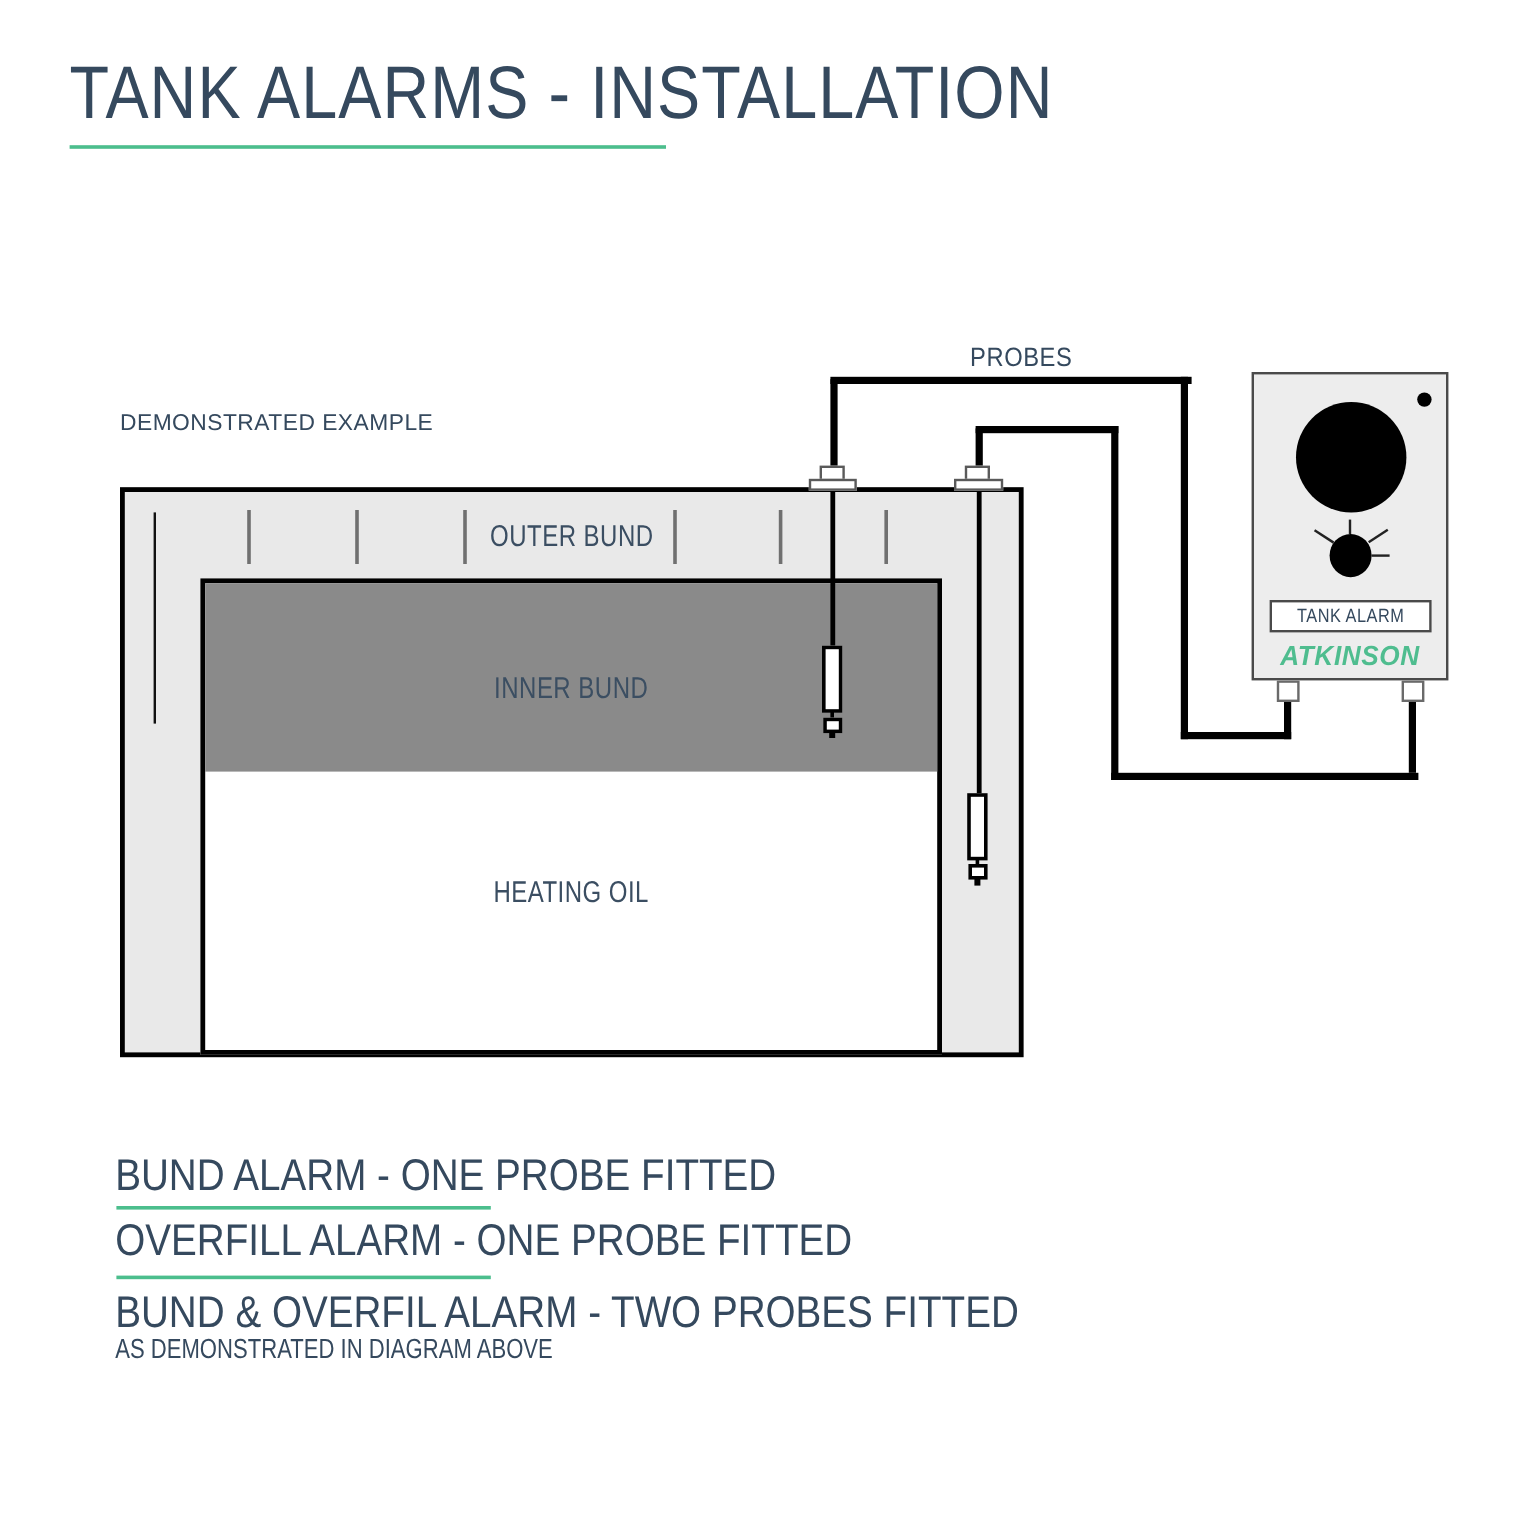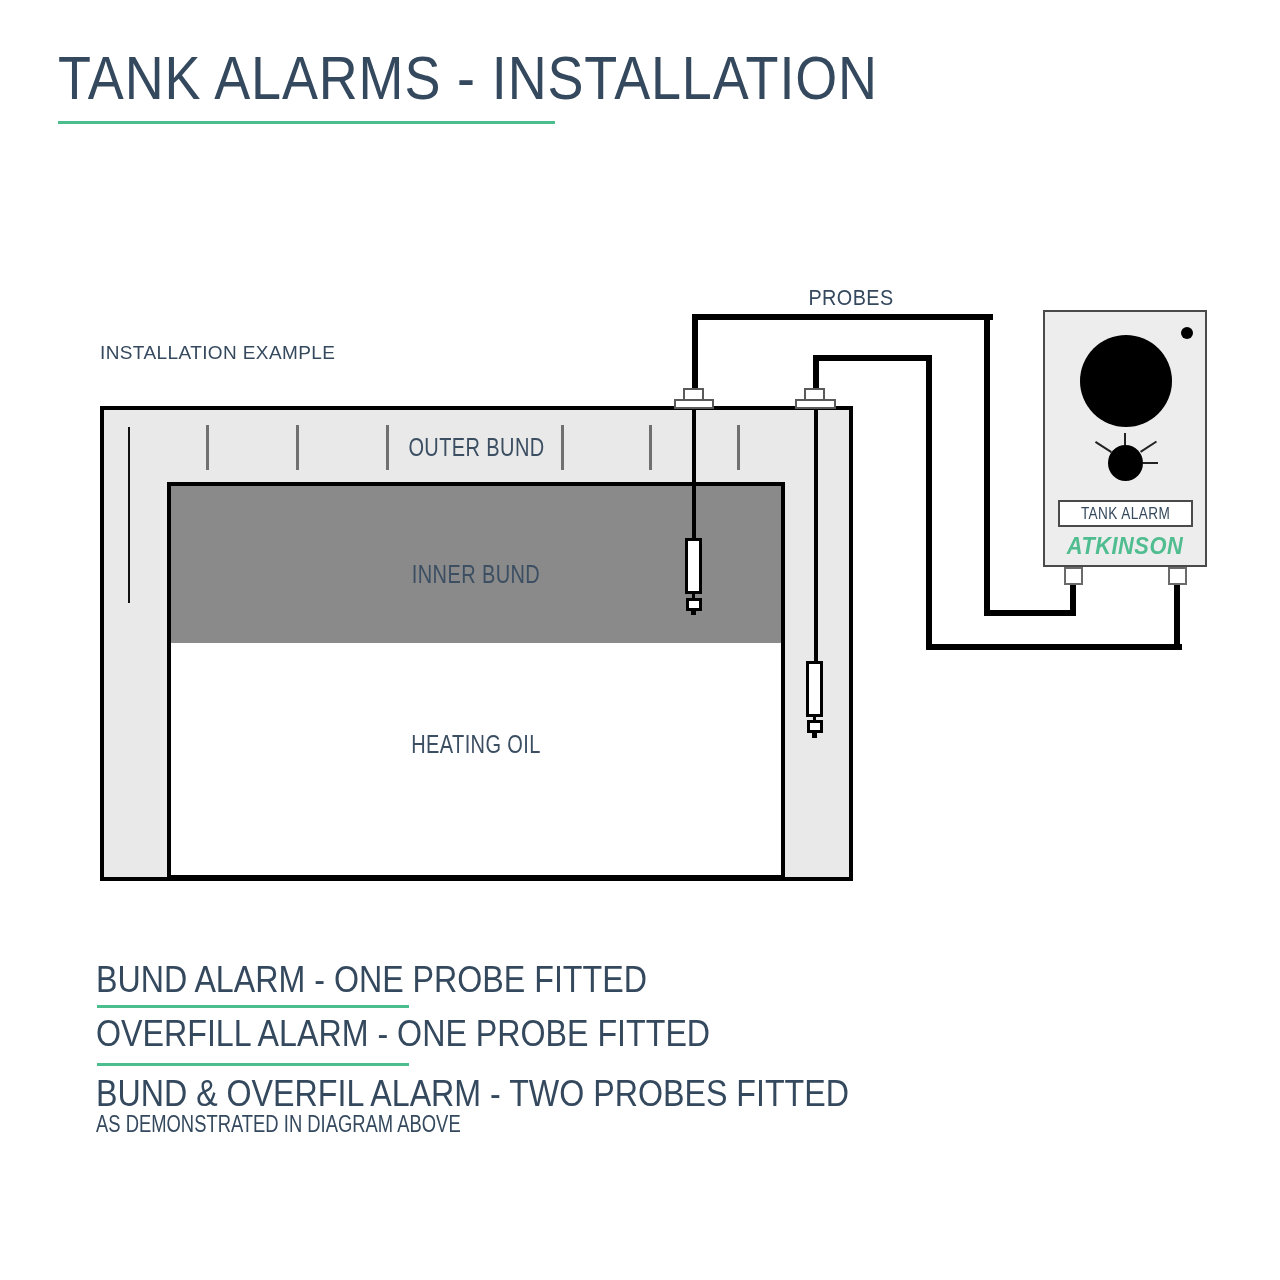--- a/index.html
+++ b/index.html
@@ -71,21 +71,21 @@
 </style>
 </head>
 <body>
 
 <div id="canvas">
 
   <div class="abs page-title">TANK ALARMS - INSTALLATION</div>
   <div class="abs title-rule"></div>
 
   <div class="abs caption">
-    <div>INSTALLATION EXAMPLE</div>
+    <div>DEMONSTRATED EXAMPLE</div>
   </div>
 
   <div class="abs outer-tank"></div>
   <div class="abs dip-line"></div>
   <div class="abs tick" style="left:206px"></div>
   <div class="abs tick" style="left:296px"></div>
   <div class="abs tick" style="left:386px"></div>
   <div class="abs tick" style="left:561px"></div>
   <div class="abs tick" style="left:649px"></div>
   <div class="abs tick" style="left:737px"></div>

